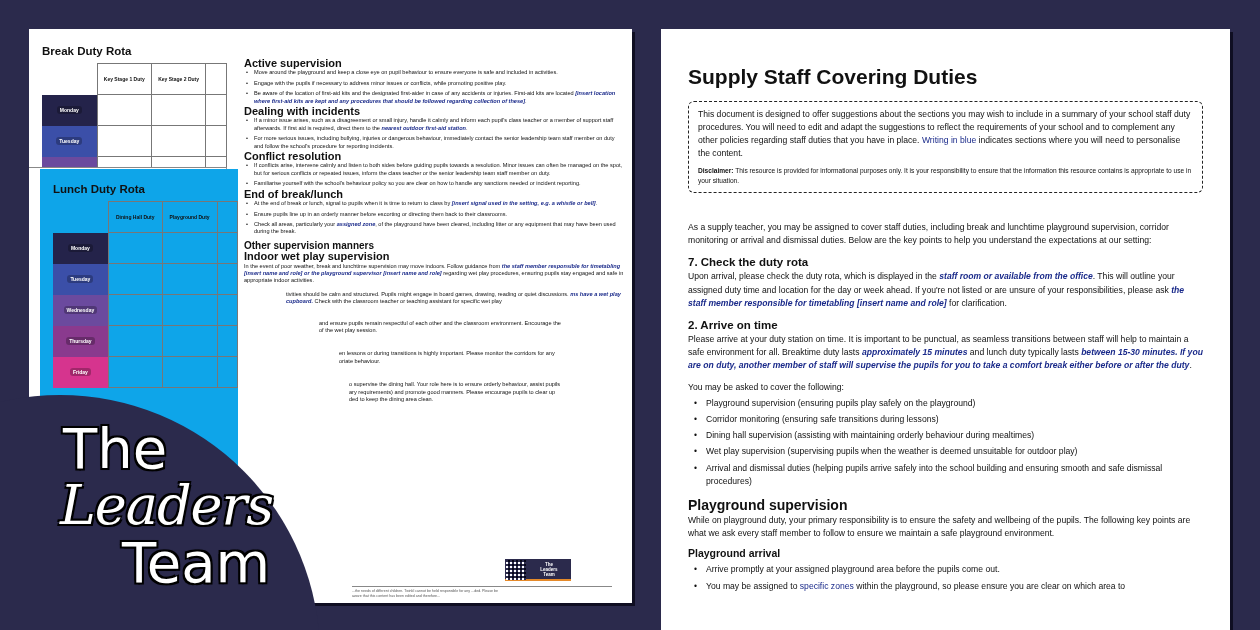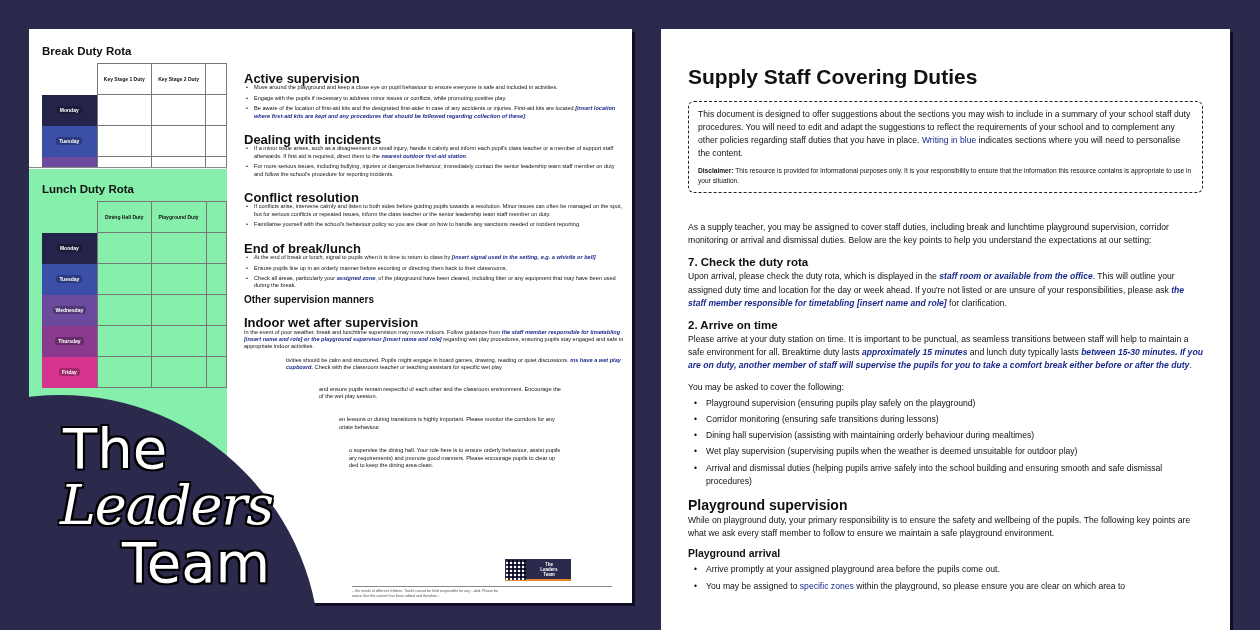--- a/index.html
+++ b/index.html
@@ -4,31 +4,31 @@
 <style>
   * { box-sizing: border-box; margin: 0; padding: 0; }
   html, body { width: 1260px; height: 630px; overflow: hidden; }
   body { background: #2b2a4c; font-family: "Liberation Sans", sans-serif; position: relative; color: #111; }
 
   
   .sheet { position: absolute; background: #fff; box-shadow: 3px 3px 0 #0f0e22; }
   .sheet-left { left: 29px; top: 29px; width: 603px; height: 574px; overflow: hidden; }
   .rota-col { position: absolute; left: 0; top: 0; width: 198px; height: 574px; border-right: 1px solid #999; }
   .rota-sheet-break { position: absolute; left: 0; top: 0; width: 198px; height: 139px; background: #fff; border-bottom: 1px solid #888; overflow: hidden; }
-  .rota-sheet-lunch { position: absolute; left: 0; top: 140px; width: 198px; height: 434px; background: #86efac; overflow: hidden; }
+  .rota-sheet-lunch { position: absolute; left: 11px; top: 140px; width: 198px; height: 434px; background: #0ea5e9; overflow: hidden; }
   .rota-title { position: absolute; left: 13px; font-size: 11.5px; font-weight: bold; color: #111; font-family: "Liberation Sans", sans-serif; }
   .rota-table { position: absolute; left: 13px; border-collapse: collapse; }
   .rota-table td, .rota-table th { border: 1px solid #777; width: 57px; height: 31px; font-size: 5px; font-weight: bold; text-align: center; }
   .rota-table th.blank { border: none; }
   .rota-table td.day { color: #fff; border: none; }
   .day-pill { display: inline-block; font-size: 5px; font-weight: bold; color: #fff; padding: 1px 3px; border-radius: 3px; background: rgba(0,0,0,0.25); }
   .rota-table td.extra, .rota-table th.extra { width: 22px; }
 
   .sheet-text { position: absolute; left: 215px; top: 30px; width: 380px; font-size: 5.6px; line-height: 7.4px; color: #111; }
-  .sheet-text h4 { font-size: 13px; margin: 16px 0 2px; }
+  .sheet-text h4 { font-size: 11px; margin: 1px 0 2px; }
   .sheet-text h3 { font-size: 10px; margin: 6px 0 4px; font-weight: bold; }
   .sheet-text ul { list-style: none; }
   .sheet-text li { position: relative; padding-left: 10px; margin-bottom: 3px; }
   .sheet-text li::before { content: "•"; position: absolute; left: 2px; top: 0; }
   .sheet-text p { margin-bottom: 4px; }
   .blue { color: #1a2a8a; font-weight: bold; font-style: italic; }
   .blue-n { color: #1a2a8a; }
 
   .footer-line { position: absolute; left: 323px; top: 557px; width: 260px; border-top: 1px solid #888; }
   .footer-small { position: absolute; left: 323px; top: 560px; width: 150px; font-size: 3.6px; line-height: 4.5px; color: #555; }
@@ -161,21 +161,21 @@
       <li>If conflicts arise, intervene calmly and listen to both sides before guiding pupils towards a resolution. Minor issues can often be managed on the spot, but for serious conflicts or repeated issues, inform the class teacher or the senior leadership team staff member on duty.</li>
       <li>Familiarise yourself with the school's behaviour policy so you are clear on how to handle any sanctions needed or incident reporting.</li>
     </ul>
     <h4>End of break/lunch</h4>
     <ul>
       <li><span>At the end of break or lunch, signal to pupils when it is time to return to class by </span><span class="blue">[insert signal used in the setting, e.g. a whistle or bell]</span><span>.</span></li>
       <li>Ensure pupils line up in an orderly manner before escorting or directing them back to their classrooms.</li>
       <li><span>Check all areas, particularly your </span><span class="blue">assigned zone</span><span>, of the playground have been cleared, including litter or any equipment that may have been used during the break.</span></li>
     </ul>
     <h3>Other supervision manners</h3>
-    <h4>Indoor wet after supervision</h4>
+    <h4>Indoor wet play supervision</h4>
     <p><span>In the event of poor weather, break and lunchtime supervision may move indoors. Follow guidance from </span><span class="blue">the staff member responsible for timetabling [insert name and role] or the playground supervisor [insert name and role]</span><span> regarding wet play procedures, ensuring pupils stay engaged and safe in appropriate indoor activities.</span></p>
     <p style="padding-left:42px; margin-top:6px;"><span>tivities should be calm and structured. Pupils might engage in board games, drawing, reading or quiet discussions.</span> <span class="blue">ms have a wet play cupboard.</span><span> Check with the classroom teacher or teaching assistant for specific wet play</span></p>
     <p style="padding-left:75px; margin-top:14px;"><span>and ensure pupils remain respectful of each other and the classroom environment. Encourage the</span><br><span>of the wet play session.</span></p>
     <p style="padding-left:95px; margin-top:16px;"><span>en lessons or during transitions is highly important. Please monitor the corridors for any</span><br><span>oriate behaviour.</span></p>
     <p style="padding-left:105px; margin-top:16px;"><span>o supervise the dining hall. Your role here is to ensure orderly behaviour, assist pupils</span><br><span>ary requirements) and promote good manners. Please encourage pupils to clear up</span><br><span>ded to keep the dining area clean.</span></p>
   </div>
 
   <div class="footer-line"></div>
   <div class="footer-small">...the needs of different children. Twinkl cannot be held responsible for any ...ded. Please be aware that this content has been edited and therefore...</div>
   <div class="footer-logo">

